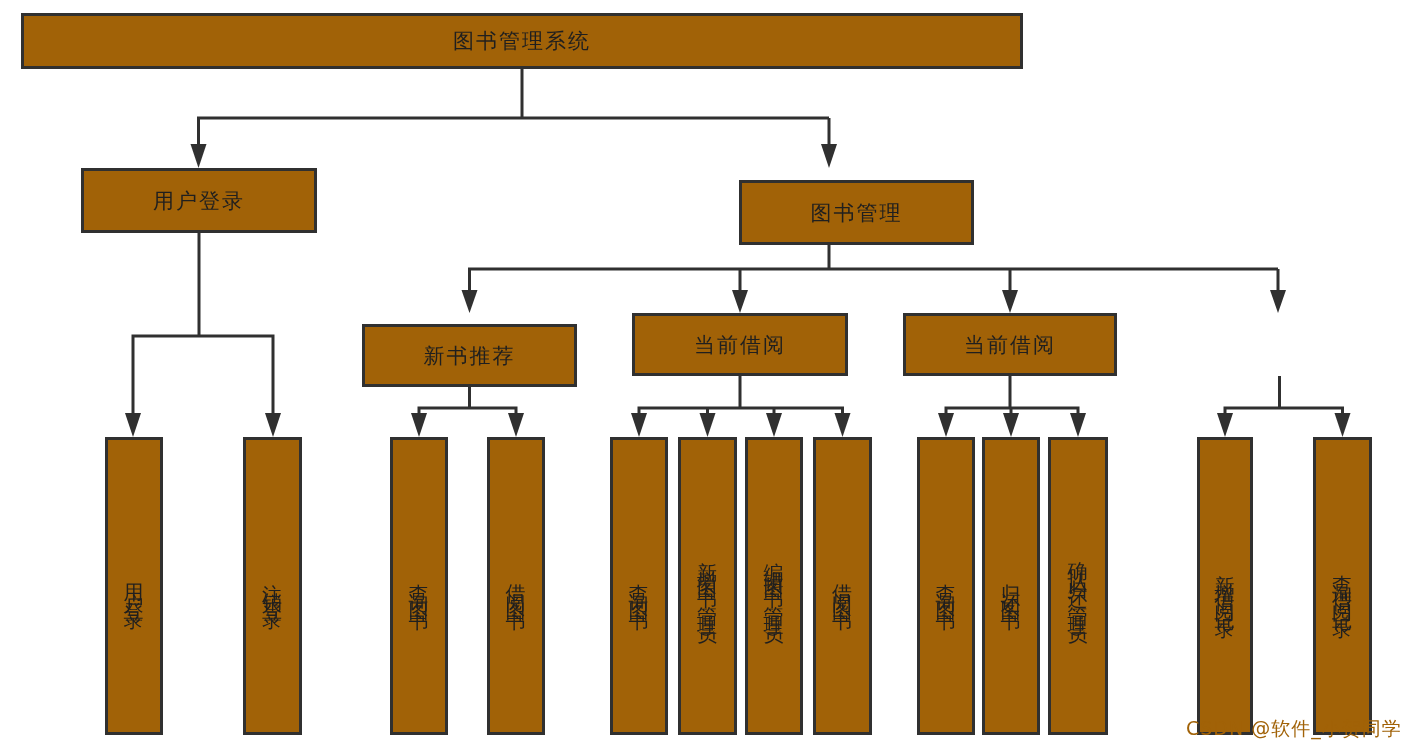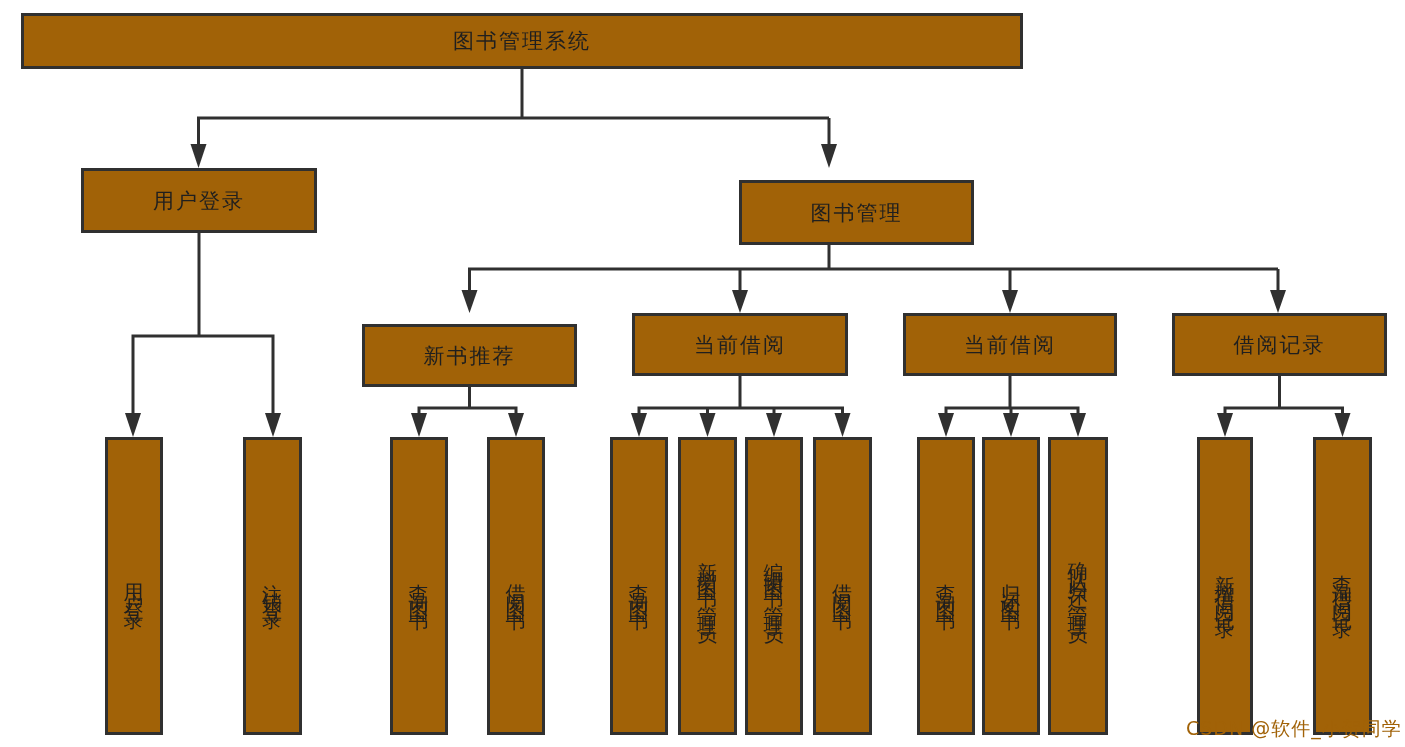--- a/index.html
+++ b/index.html
@@ -102,21 +102,20 @@
   </svg>
 
   <div class="node node-h" style="left:21px; top:13px; width:1002px; height:56px;">图书管理系统</div>
 
   <div class="node node-h" style="left:81px; top:168px; width:236px; height:65px;">用户登录</div>
   <div class="node node-h" style="left:712px; top:180px; width:235px; height:65px;margin-left:27px;">图书管理</div>
 
   <div class="node node-h" style="left:362px; top:313px; width:215px; height:63px;margin-top:11px;">新书推荐</div>
   <div class="node node-h" style="left:632px; top:313px; width:216px; height:63px;">当前借阅</div>
   <div class="node node-h" style="left:903px; top:313px; width:214px; height:63px;">当前借阅</div>
-  <div class="node node-h" style="left:1172px; top:313px; width:215px; height:63px;">借阅记录</div>
 
   <div class="node leaf" style="left:105px; top:437px; width:58px; height:298px;">
     <span>用户登录</span>
   </div>
   <div class="node leaf" style="left:243px; top:437px; width:59px; height:298px;">
     <span>注销登录</span>
   </div>
 
   <div class="node leaf" style="left:390px; top:437px; width:58px; height:298px;">
     <span>查询图书</span>

